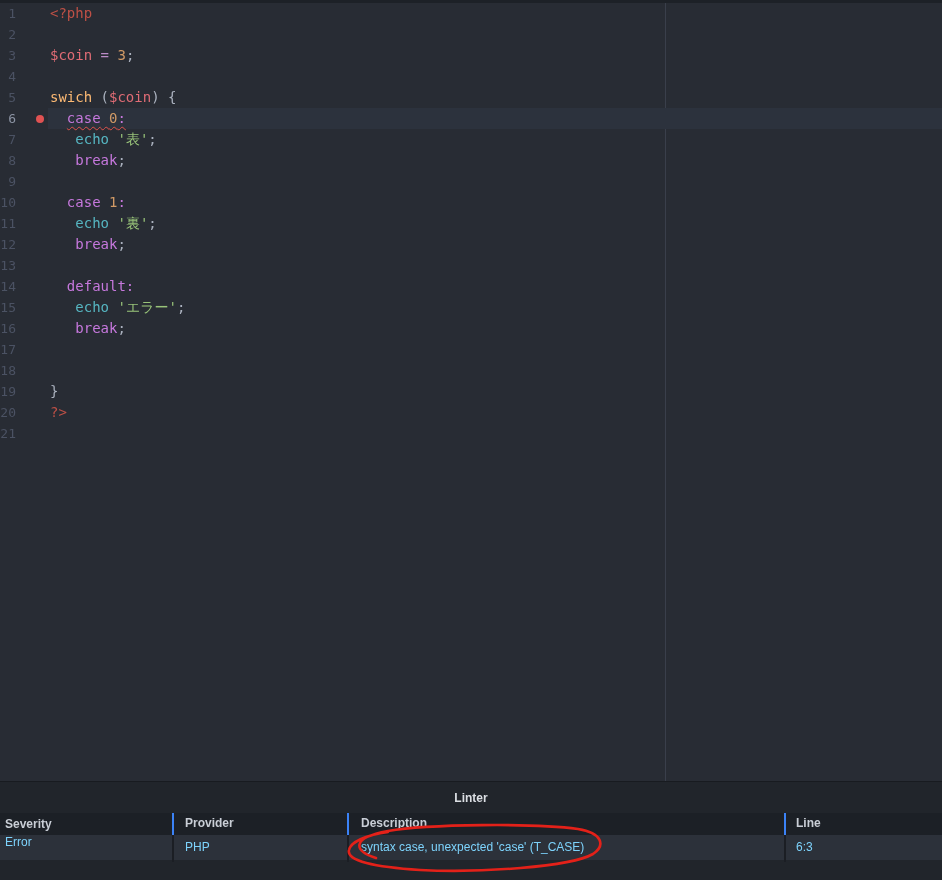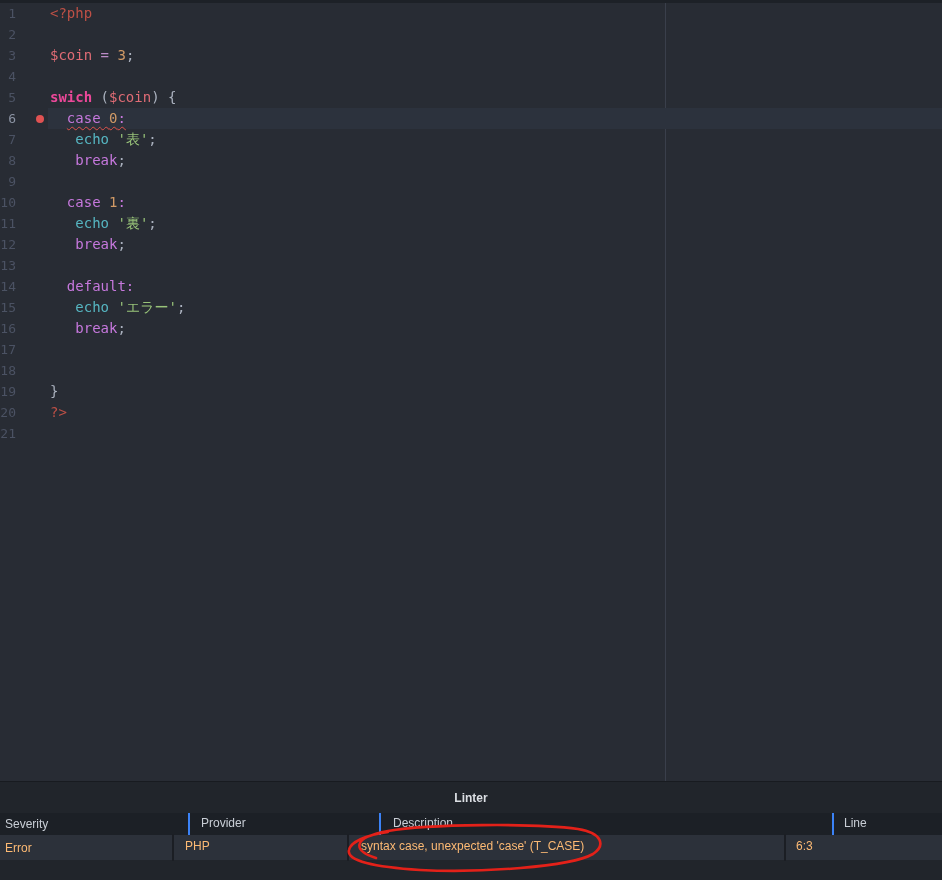--- a/index.html
+++ b/index.html
@@ -17,39 +17,39 @@
   .num { display:inline-block; width:16px; text-align:right; font-size:13px; color:#4b5263; }
   .num-active { color:#8b93a3; }
   .dot { position:absolute; left:36px; top:7px; width:8px; height:8px; border-radius:50%; background:#e05252; }
   .code { flex:1; }
 
   .tk-phptag   { color:#be5046; }
   .tk-variable { color:#e06c75; }
   .tk-operator { color:#bc8cc8; }
   .tk-number   { color:#d19a66; }
   .tk-plain    { color:#abb2bf; }
-  .tk-function { color:#ec4899;font-weight:bold; }
+  .tk-function { color:#fdba74; }
   .tk-keyword  { color:#c678dd; }
   .tk-support  { color:#56b6c2; }
   .tk-string   { color:#98c379; }
   .sq { text-decoration:underline wavy #e0514a; text-decoration-thickness:1px; text-underline-offset:3px; }
 
   
   .linter { position:absolute; left:0; bottom:0; width:942px; height:99px; background:#21252b; border-top:1px solid #181b20; }
   .linter-title { height:31px; display:flex; align-items:center; justify-content:center;
                   font-size:12px; font-weight:bold; color:#dcdfe4; background:#21252b; }
   .lrow { display:flex; width:942px; }
   .lrow .cell { flex:none; overflow:hidden; white-space:nowrap; }
   .c0 { width:172px; padding-left:5px; }
   .c1 { width:175px; padding-left:11px; }
   .c2 { width:437px; padding-left:12px; }
   .c3 { width:158px; padding-left:10px; }
-  .lheader { height:22px; background:#1c2026; align-items:center; font-size:12px; font-weight:normal; color:#c9ced6;gap:16px; }
+  .lheader { height:22px; background:#1c2026; align-items:center; font-size:12px; font-weight:bold; color:#c9ced6; }
   .lheader .cell + .cell { border-left:2px solid #3b82f6; height:22px; line-height:20px; }
-  .ldata { height:25px; background:#2c313a; align-items:center; font-size:12px; color:#fdba74; }
+  .ldata { height:25px; background:#2c313a; font-size:12px; color:#7dd3fc; }
   .ldata .cell + .cell { border-left:2px solid #1b1e24; height:27px; line-height:25px; }
   .lfiller { height:21px; background:#21252b; }
 
   .annotation { position:absolute; left:330px; top:820px; width:292px; height:58px; pointer-events:none; }
 </style>
 </head>
 <body>
 
 <div class="editor">
   <div class="top-strip"></div>

